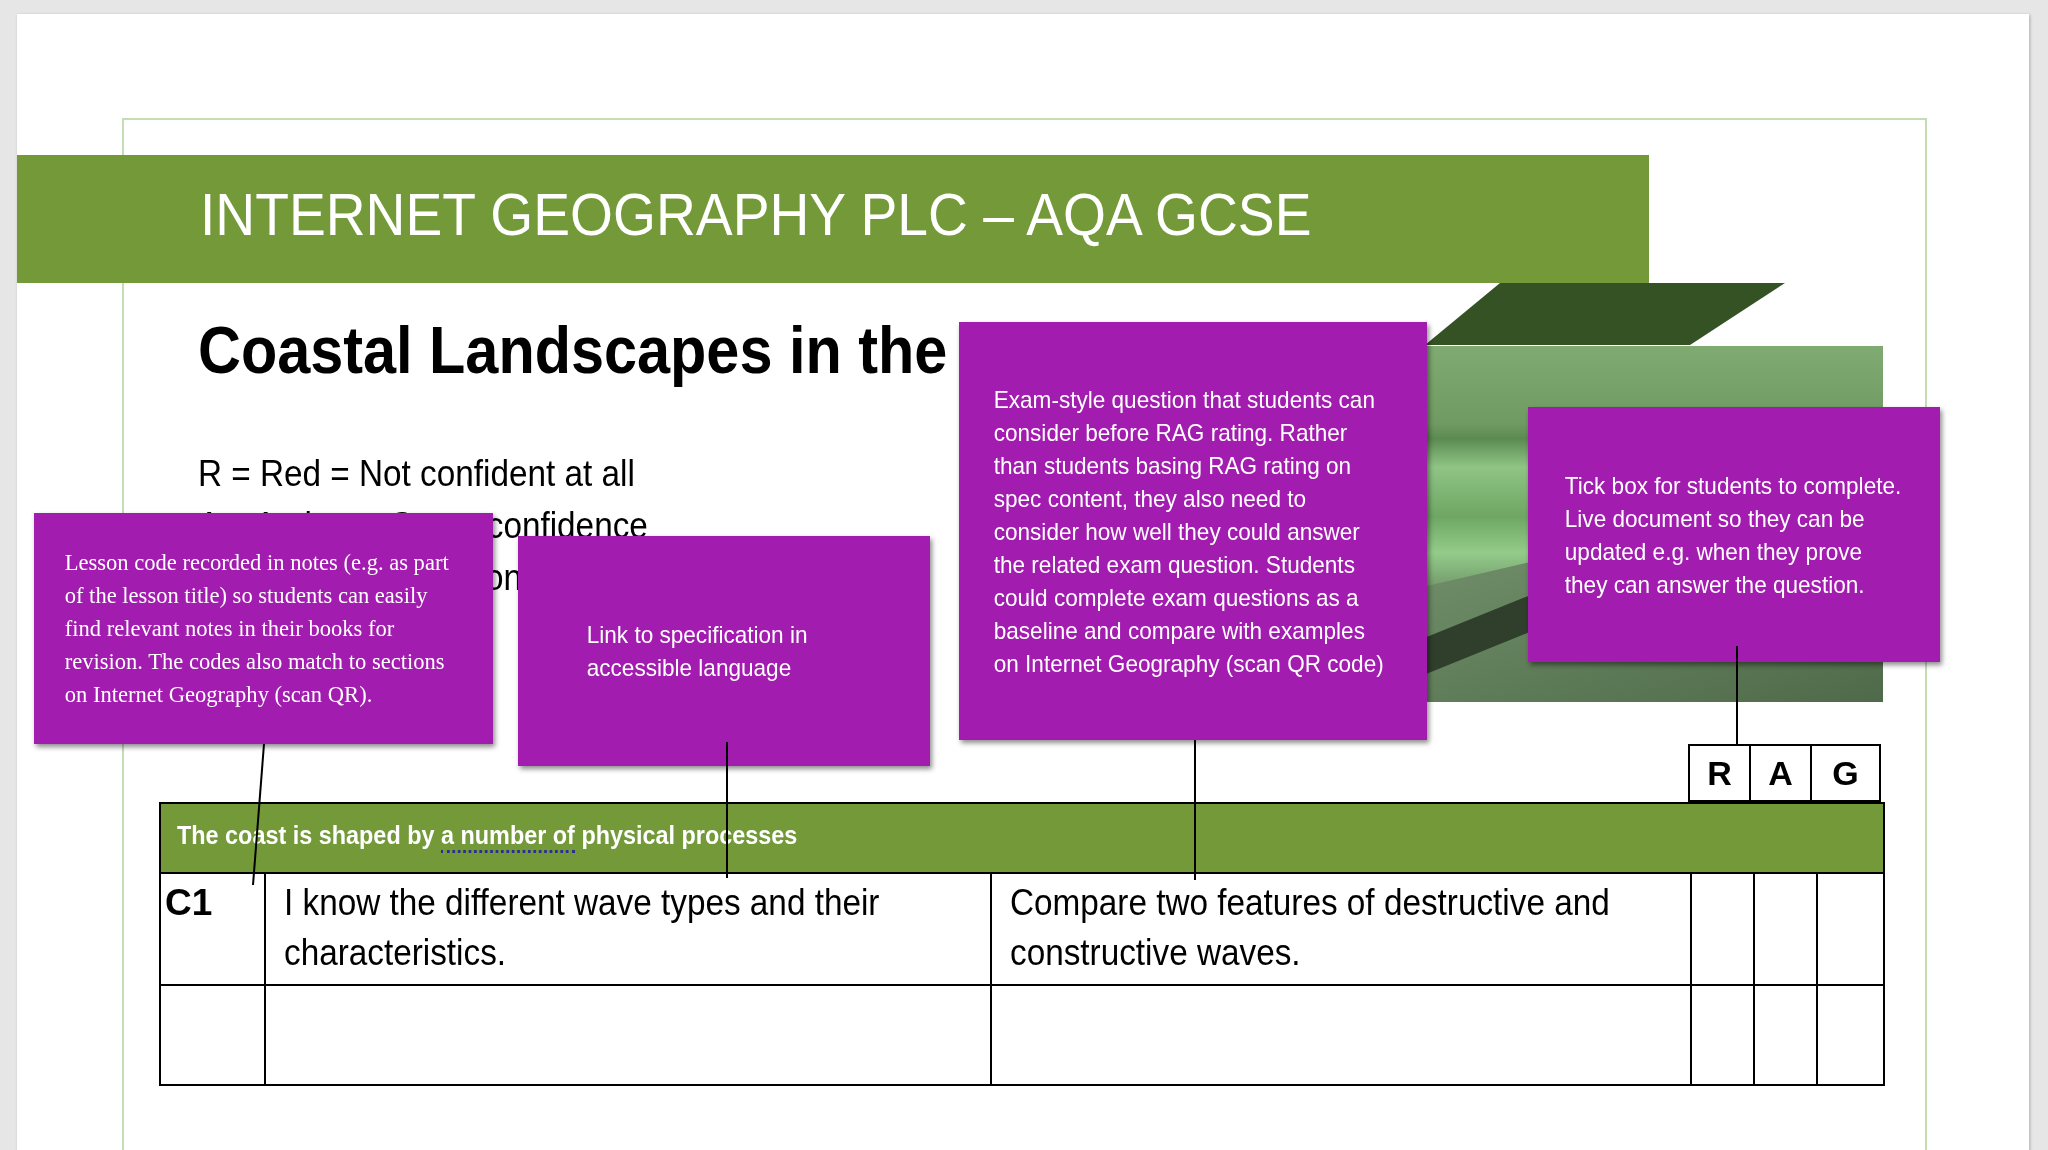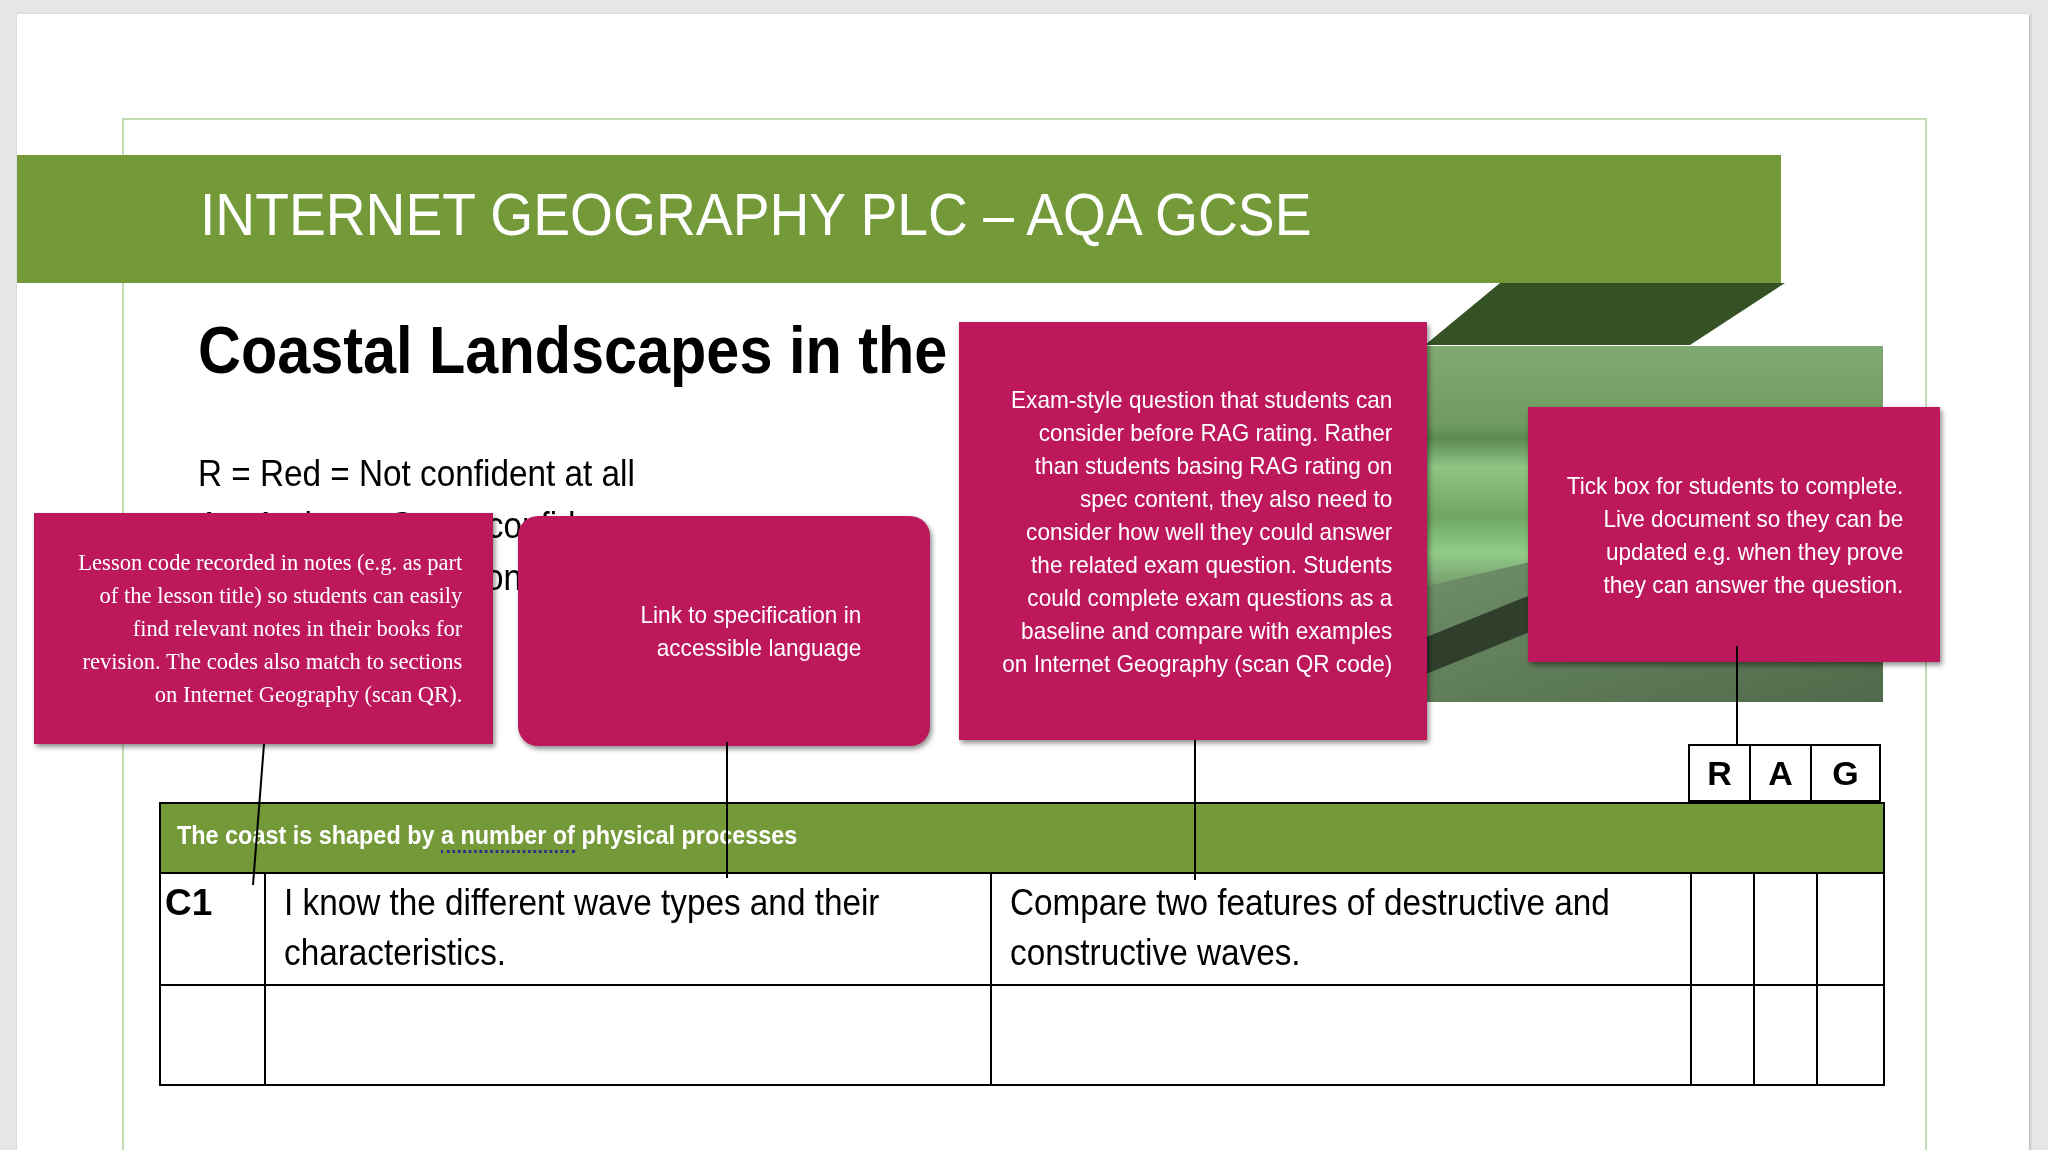--- a/index.html
+++ b/index.html
@@ -10,21 +10,21 @@
   }
   .page {
     position:absolute; left:17px; top:14px; width:2012px; height:1200px;
     background:#ffffff; box-shadow:1px 1px 3px rgba(0,0,0,0.25);
   }
   .inner-border {
     position:absolute; left:122px; top:118px; width:1805px; height:1100px;
     border:2px solid #c4ddb4; box-sizing:border-box;
   }
   .title-band {
-    position:absolute; left:17px; top:155px; width:1764px; height:128px;
+    position:absolute; left:17px; top:155px; width:1632px; height:128px;
     background:#739939;
   }
   .title-band .title-text {
     position:absolute; left:183px; top:25px;
     color:#ffffff; font-size:60px; letter-spacing:0px; white-space:nowrap;
     font-family:"Liberation Sans", sans-serif; transform:scaleX(0.92); transform-origin:left center;
   }
   .dark-shape {
     position:absolute; left:1425px; top:283px; width:360px; height:62px;
   }
@@ -47,22 +47,22 @@
     position:absolute; left:198px; top:312px;
     font-size:66px; font-weight:bold; color:#000; white-space:nowrap;
     transform:scaleX(0.9); transform-origin:left center;
   }
   .legend { position:absolute; left:198px; top:448px; }
   .legend .line {
     font-size:37px; color:#000; line-height:52px; white-space:nowrap;
     transform:scaleX(0.9); transform-origin:left center;
   }
   .callout {
-    position:absolute; background:#be185d; color:#fff;
-    display:flex; align-items:center; justify-content:center; text-align:right;
+    position:absolute; background:#a21caf; color:#fff;
+    display:flex; align-items:center; justify-content:center; text-align:left;
     box-shadow:2px 3px 5px rgba(0,0,0,0.45);
     font-size:24px; line-height:33px; box-sizing:border-box; padding:10px 18px;
   }
   .callout span { transform:scaleX(0.94); display:block; }
   .rag-head {
     position:absolute; left:1688px; top:744px; height:58px; display:flex;
   }
   .rag-head .cell {
     width:63px; height:58px; border:2px solid #000; box-sizing:border-box;
     display:flex; align-items:center; justify-content:center;
@@ -151,21 +151,21 @@
     <td></td>
     <td></td>
     <td></td>
   </tr>
 </tbody>
   </table>
 
 <div class="callout" style="left:34px;top:513px;width:459px;height:231px;font-family:Liberation Serif, serif;">
   <span>Lesson code recorded in notes (e.g. as part of the lesson title) so students can easily find relevant notes in their books for revision. The codes also match to sections on Internet Geography (scan QR).</span>
 </div>
-<div class="callout" style="left:518px;top:516px;width:412px;height:230px;padding:10px 60px;border-radius:20px;">
+<div class="callout" style="left:518px;top:536px;width:412px;height:230px;padding:10px 60px;">
   <span>Link to specification in accessible language</span>
 </div>
 <div class="callout" style="left:959px;top:322px;width:468px;height:418px;padding:20px 22px;">
   <span>Exam-style question that students can consider before RAG rating. Rather than students basing RAG rating on spec content, they also need to consider how well they could answer the related exam question. Students could complete exam questions as a baseline and compare with examples on Internet Geography (scan QR code)</span>
 </div>
 <div class="callout" style="left:1528px;top:407px;width:412px;height:255px;padding:8px 26px;">
   <span>Tick box for students to complete. Live document so they can be updated e.g. when they prove they can answer the question.</span>
 </div>
 
 <svg style="position:absolute;left:0;top:0;width:2048px;height:1150px;pointer-events:none;">

